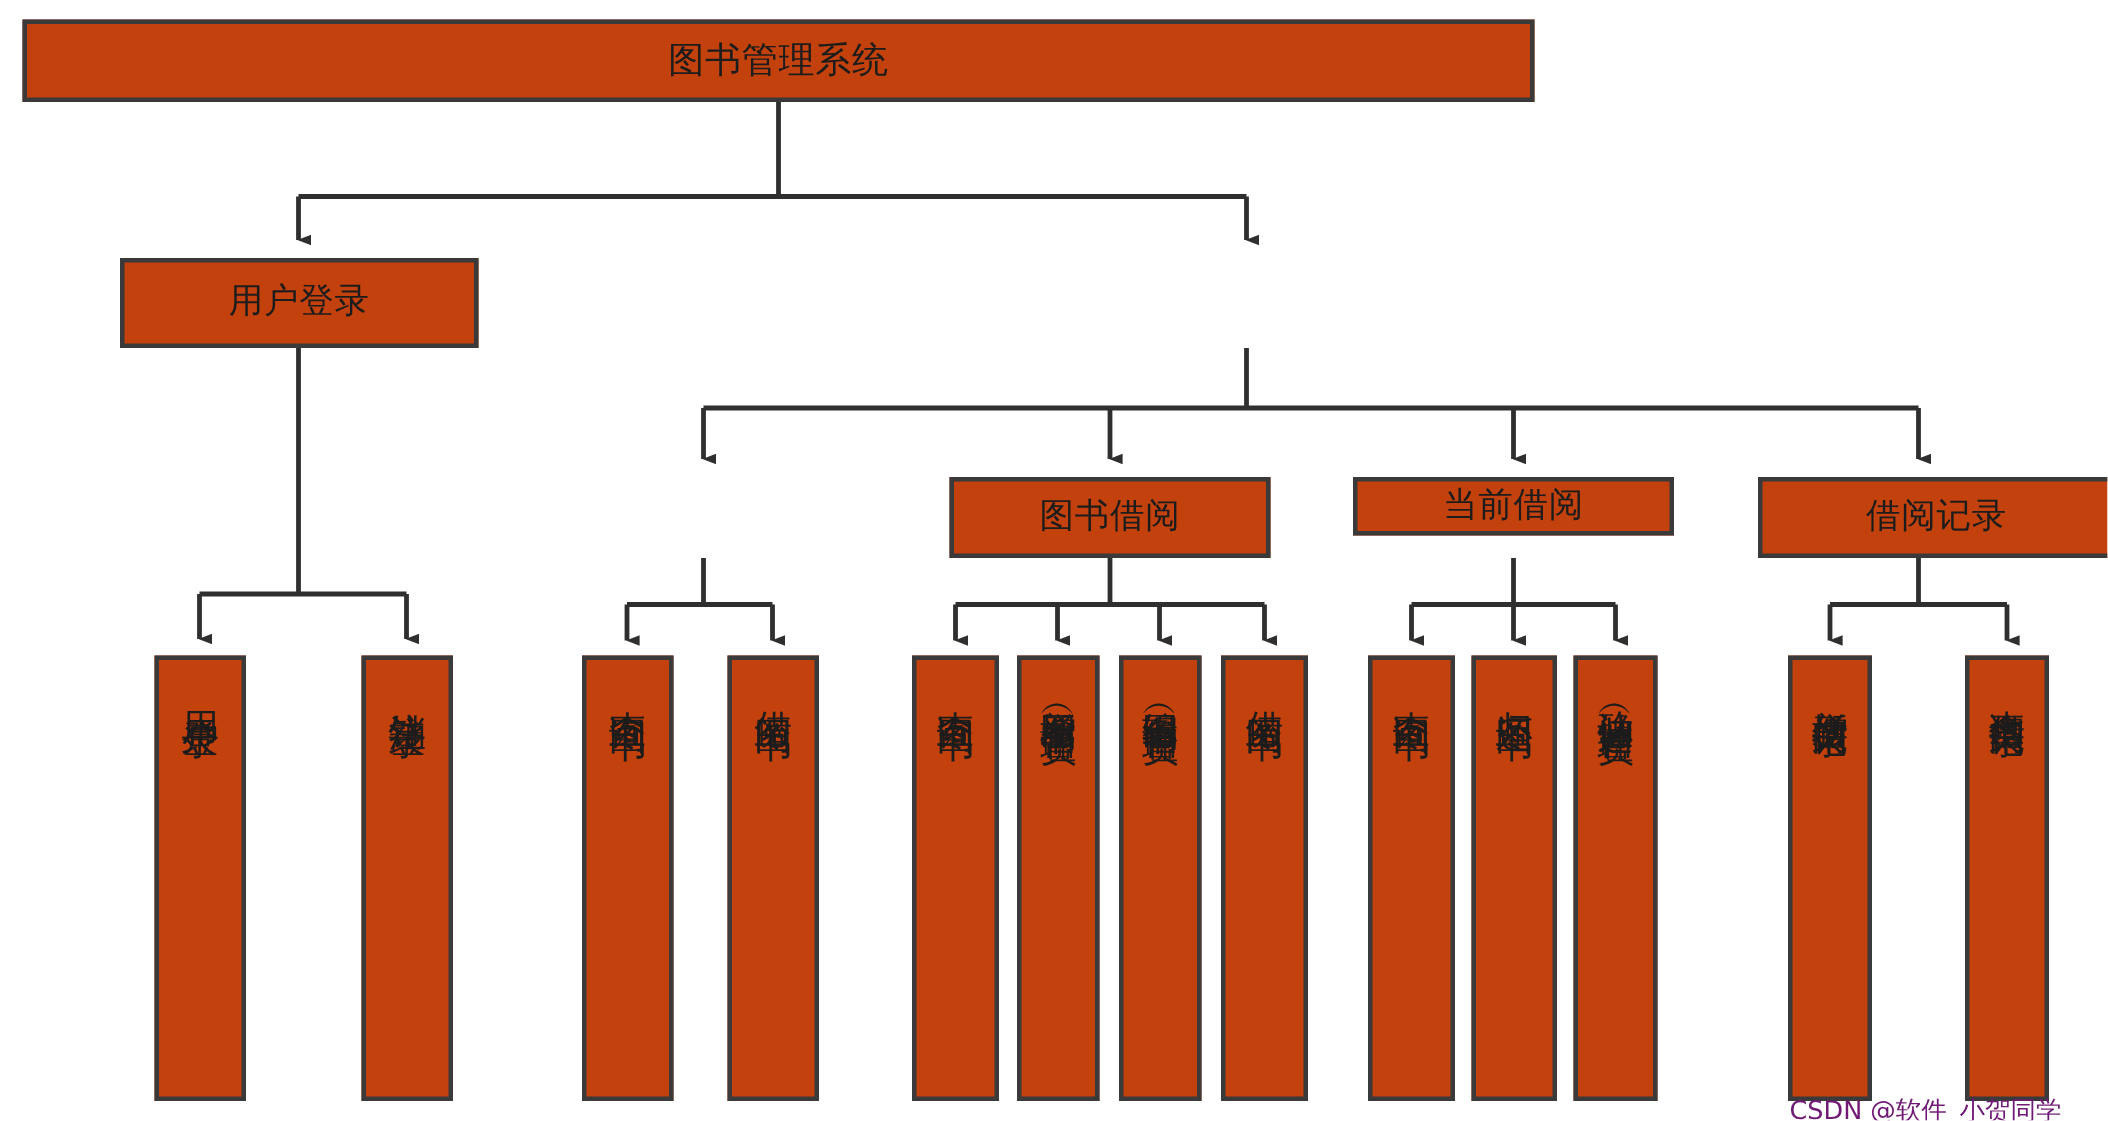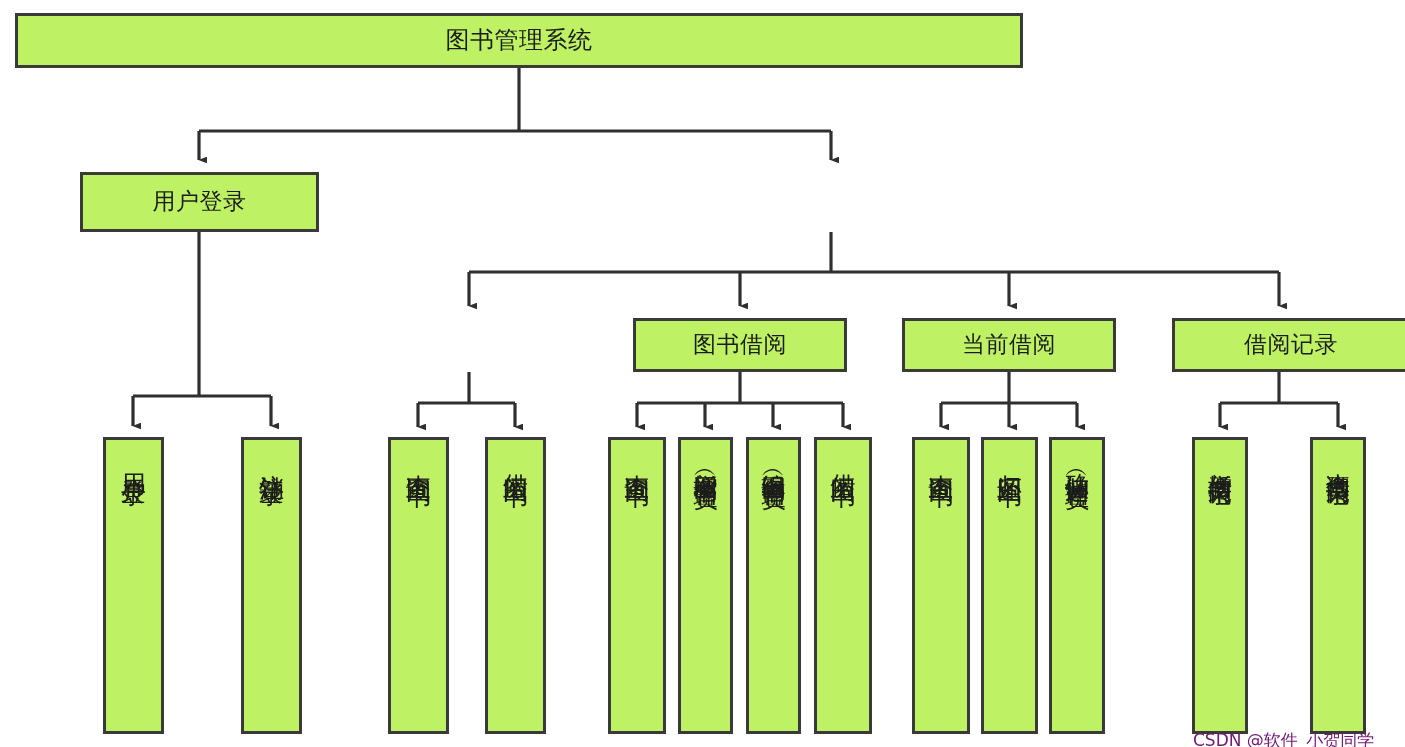--- a/index.html
+++ b/index.html
@@ -22,21 +22,21 @@
     position: absolute;
     left: 0;
     top: 0;
     width: 1405px;
     height: 747px;
   }
   .node {
     position: absolute;
     box-sizing: border-box;
     border: 3px solid #3a3a3a;
-    background: #bef264;
+    background: #c2410c;
     color: #1c1c1c;
     display: flex;
     align-items: center;
     justify-content: center;
     text-align: center;
   }
   .node-label {
     display: block;
     line-height: 1.18;
     letter-spacing: 0.5px;
@@ -132,21 +132,21 @@
     <span class="node-label">图书管理系统</span>
   </div>
 
   <div class="node horizontal" style="left:80px; top:172px; width:239px; height:60px;">
     <span class="node-label">用户登录</span>
   </div>
 
   <div class="node horizontal" style="left:633px; top:318px; width:214px; height:54px;text-align:center;">
     <span class="node-label">图书借阅</span>
   </div>
-  <div class="node horizontal" style="left:902px; top:318px; width:214px; height:54px;">
+  <div class="node horizontal" style="left:902px; top:318px; width:214px; height:39px;">
     <span class="node-label">当前借阅</span>
   </div>
   <div class="node horizontal" style="left:1172px; top:318px; width:238px; height:54px;align-items:center;">
     <span class="node-label">借阅记录</span>
   </div>
 
   <div class="node vertical" style="left:103px; top:437px; width:61px; height:297px;">
     <span class="node-label">用户登录</span>
   </div>
   <div class="node vertical" style="left:241px; top:437px; width:61px; height:297px;">

